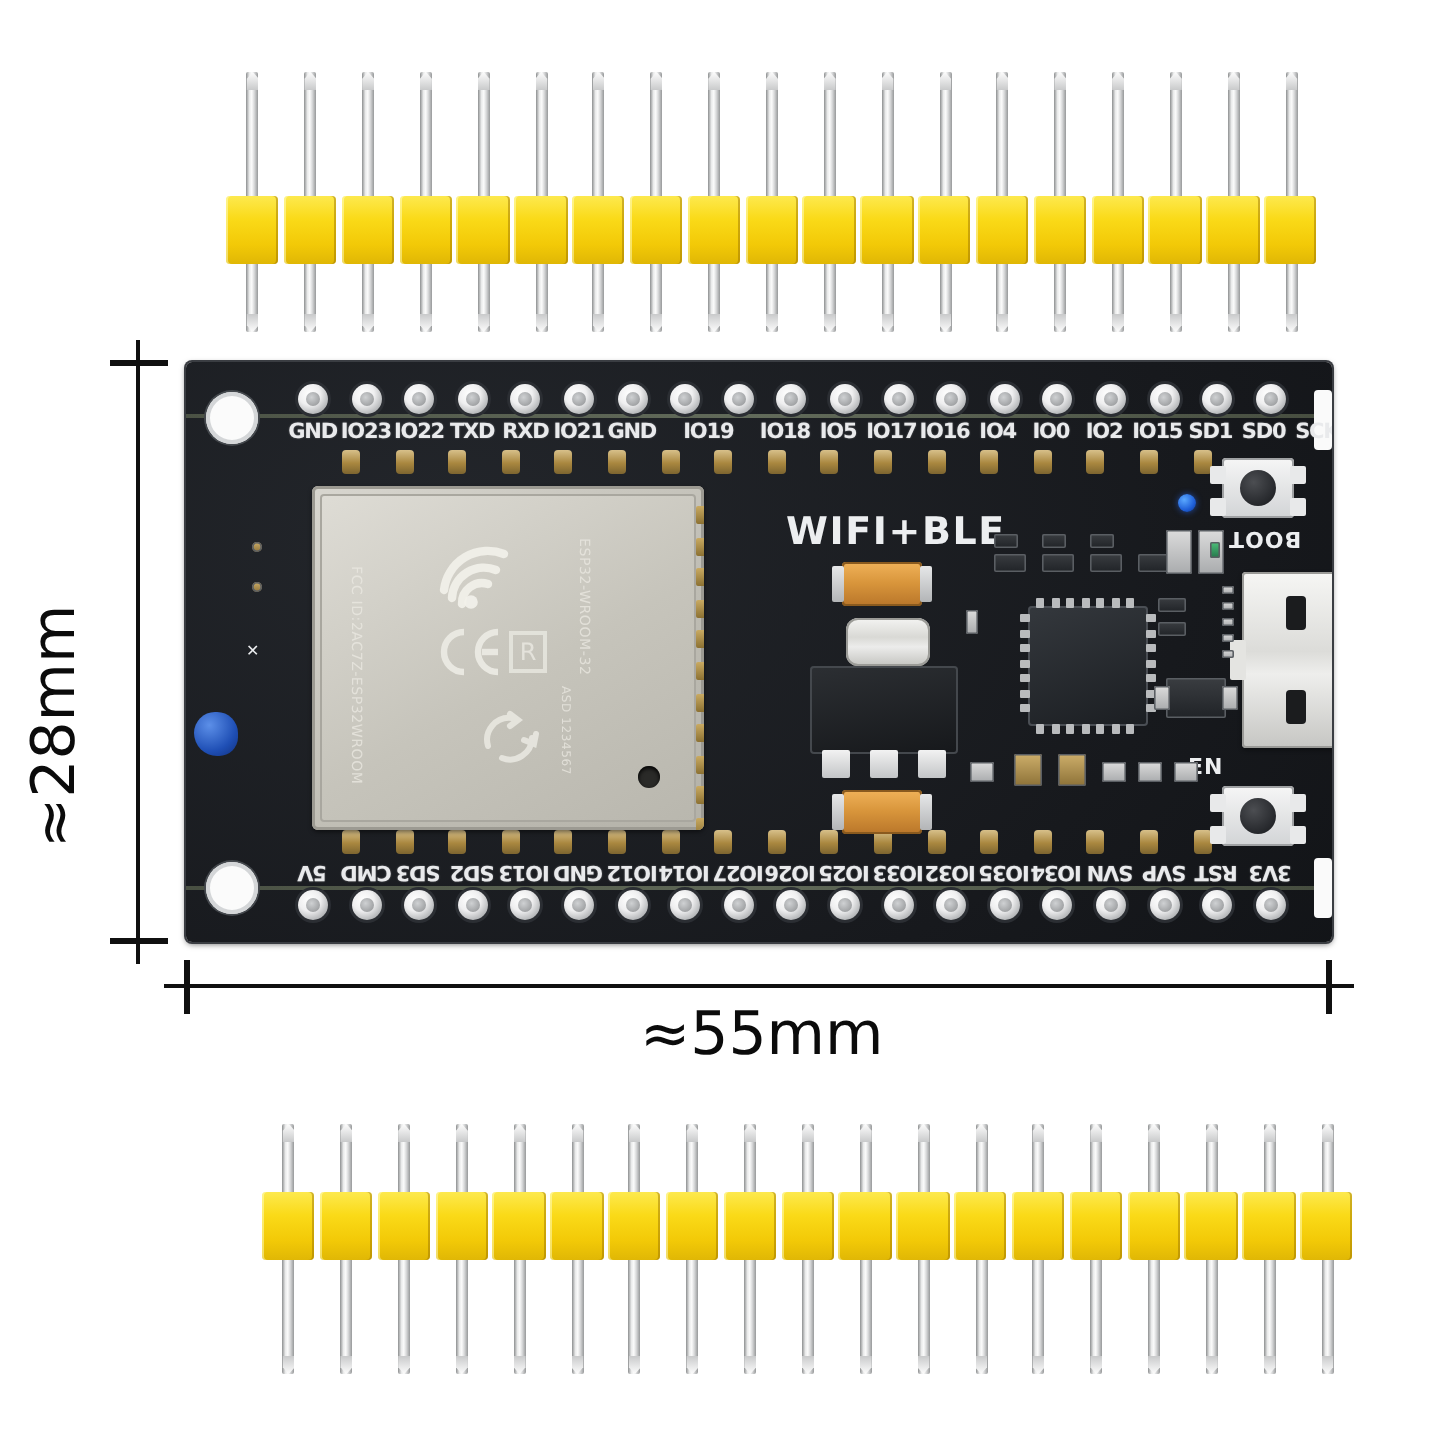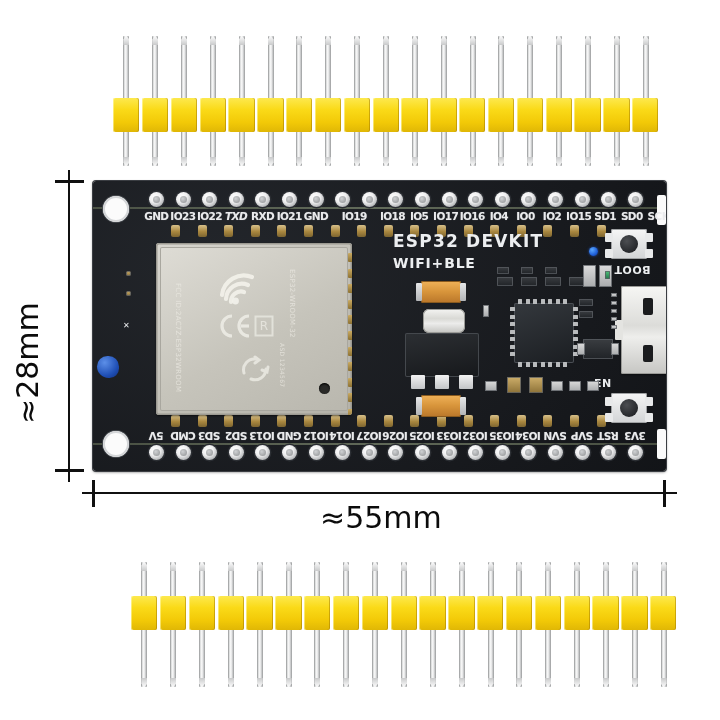--- a/index.html
+++ b/index.html
@@ -127,21 +127,21 @@
     background: linear-gradient(180deg,#c9aa62,#8c7132);
   }
 
   
   .silk {
     position:absolute; color:#eceef0;
     font-family:"DejaVu Sans", sans-serif;
     font-weight:600; white-space:nowrap;
   }
   .silk-title { font-size:17px; letter-spacing:1.2px; }
-  .silk-sub { font-size:14px; letter-spacing:.8px; }
+  .silk-sub { font-size:19px; letter-spacing:.8px; }
   .silk-small { font-size:11px; letter-spacing:.5px; }
   .silk-flip { transform: rotate(180deg); }
 
   
   .cap-tant {
     position:absolute; border-radius:2px;
     background: linear-gradient(180deg,#f0b259 0%,#d8953b 48%,#b9762a 100%);
     box-shadow: inset 0 0 0 1px #8a5a1e;
   }
   .cap-tant::before {
@@ -302,21 +302,21 @@
         <div class="pad"></div>
         <div class="pad"></div>
         <div class="pad"></div>
         <div class="pad"></div>
       </div>
 
     <div class="pin-labels" id="pinLabelsTop" style="left:50px; top:29px; gap:0px;">
         <span style="width: 26.6px;">GND</span>
         <span style="width: 26.6px;">IO23</span>
         <span style="width: 26.6px;">IO22</span>
-        <span style="width: 26.6px; font-style: italic;">TXD</span>
+        <span style="width: 26.6px;">TXD</span>
         <span style="width: 26.6px;">RXD</span>
         <span style="width: 26.6px;">IO21</span>
         <span style="width: 26.6px;">GND</span>
         <span style="width: 50px;">IO19</span>
         <span style="width: 26.6px;">IO18</span>
         <span style="width: 26.6px;">IO5</span>
         <span style="width: 26.6px;">IO17</span>
         <span style="width: 26.6px;">IO16</span>
         <span style="width: 26.6px;">IO4</span>
         <span style="width: 26.6px;">IO0</span>
@@ -450,21 +450,20 @@
           <i></i>
           <i></i>
           <i></i>
           <i></i>
           <i></i>
           <i></i>
           <i></i>
         </div>
     </div>
 
-    <div class="silk silk-title" style="left:300px; top:50px;">ESP32 DEVKIT</div>
     <div class="silk silk-sub" style="left:300px; top:74px;">WIFI+BLE</div>
 
     <div class="btn-tact" style="left:518px; top:48px; width:36px; height:30px;"></div>
     <div class="btn-leg" style="left:512px; top:52px; width:8px; height:9px;"></div>
     <div class="btn-leg" style="left:512px; top:68px; width:8px; height:9px;"></div>
     <div class="btn-leg" style="left:552px; top:52px; width:8px; height:9px;"></div>
     <div class="btn-leg" style="left:552px; top:68px; width:8px; height:9px;"></div>
     <div class="silk silk-small silk-flip" style="left:521px; top:82px;">BOOT</div>
 
     <div class="silk silk-small" style="left:501px; top:196px;">EN</div>

